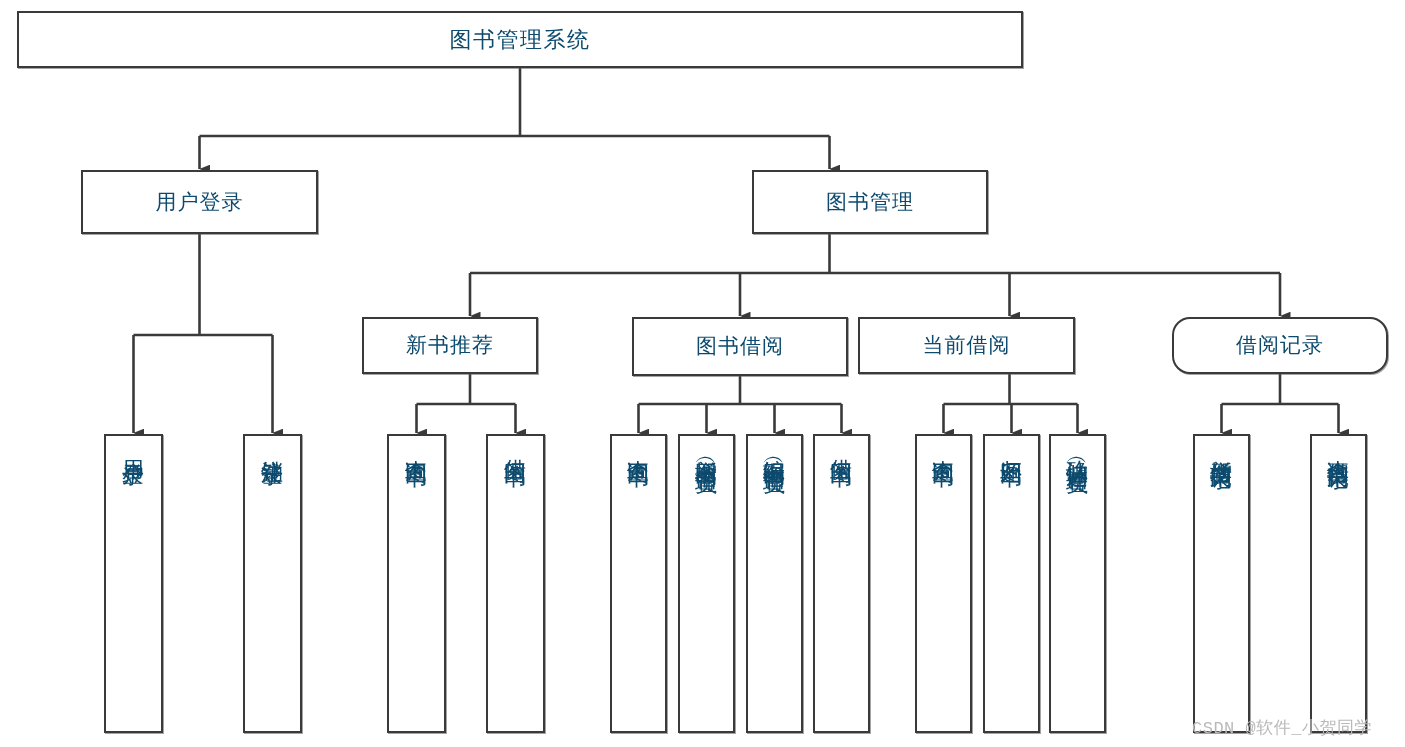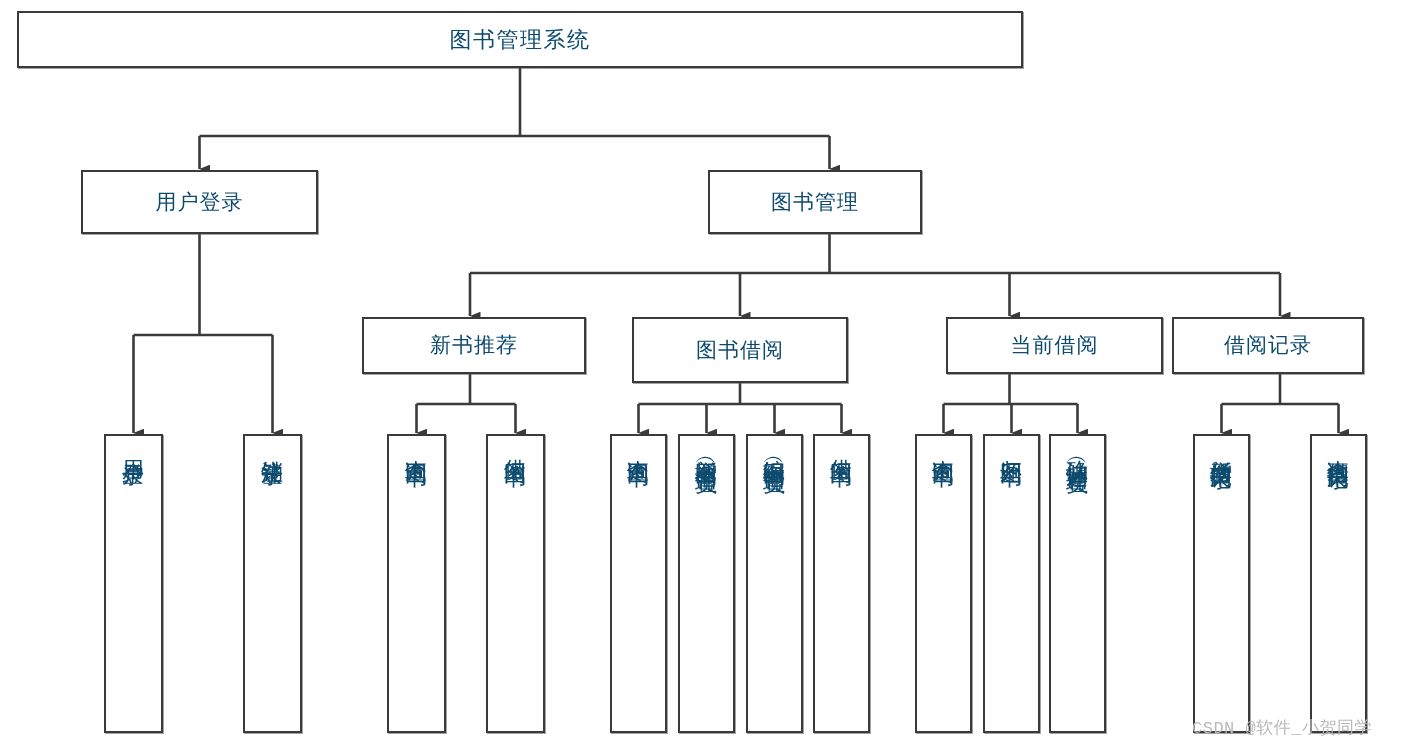--- a/index.html
+++ b/index.html
@@ -120,33 +120,33 @@
       </g>
   </svg>
 
   <div id="node-layer">
       <div class="node horizontal root" style="left: 17px; top: 11px; width: 1006px; height: 57px;">
         <span class="label">图书管理系统</span>
       </div>
       <div class="node horizontal" style="left: 81px; top: 170px; width: 237px; height: 64px;">
         <span class="label">用户登录</span>
       </div>
-      <div class="node horizontal" style="left: 708px; top: 170px; width: 214px; height: 64px;">
+      <div class="node horizontal" style="left: 752px; top: 170px; width: 236px; height: 64px;">
         <span class="label">图书管理</span>
       </div>
-      <div class="node horizontal" style="left: 362px; top: 317px; width: 224px; height: 57px;">
+      <div class="node horizontal" style="left: 362px; top: 317px; width: 176px; height: 57px;">
         <span class="label">新书推荐</span>
       </div>
-      <div class="node horizontal" style="left: 632px; top: 317px; width: 216px; height: 66px;">
+      <div class="node horizontal" style="left: 632px; top: 317px; width: 216px; height: 59px;">
         <span class="label">图书借阅</span>
       </div>
-      <div class="node horizontal" style="left: 946px; top: 317px; width: 217px; height: 57px;">
+      <div class="node horizontal" style="left: 858px; top: 317px; width: 217px; height: 57px;">
         <span class="label">当前借阅</span>
       </div>
-      <div class="node horizontal" style="left: 1172px; top: 317px; width: 192px; height: 57px;">
+      <div class="node horizontal" style="left: 1172px; top: 317px; width: 216px; height: 57px; border-radius: 18px;">
         <span class="label">借阅记录</span>
       </div>
       <div class="node vertical" style="left: 104px; top: 434px; width: 59px; height: 299px;">
         <span class="label">用户登录</span>
       </div>
       <div class="node vertical" style="left: 243px; top: 434px; width: 59px; height: 299px;">
         <span class="label">注销登录</span>
       </div>
       <div class="node vertical" style="left: 387px; top: 434px; width: 59px; height: 299px;">
         <span class="label">查询图书</span>

